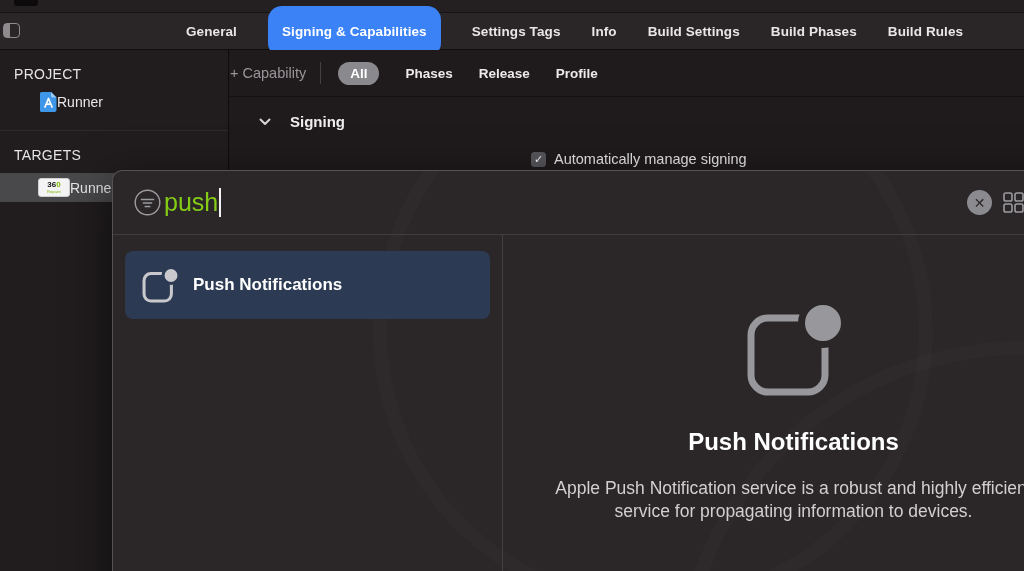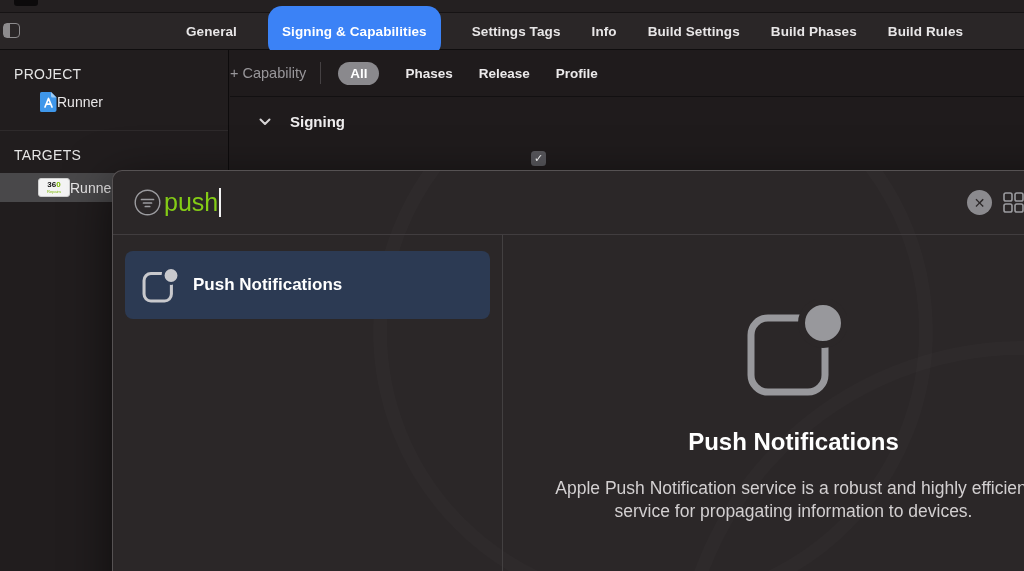--- a/index.html
+++ b/index.html
@@ -126,20 +126,21 @@
 
     <div class="signing-row">
       <svg width="12" height="8" viewBox="0 0 12 8">
         <polyline points="1.5,1.5 6,6 10.5,1.5" fill="none" stroke="#d6d4d5" stroke-width="2" stroke-linecap="round" stroke-linejoin="round"></polyline>
       </svg>
       <span class="t">Signing</span>
     </div>
 
     <div class="check-row">
       <div class="checkbox">✓</div>
+      <span class="lbl">Automatically manage signing</span>
     </div>
   </div>
 
   <div class="popup">
     <div class="deco" style="left:260px; top:-120px;"></div>
     <div class="deco" style="left:560px; top:170px; width:700px; height:700px;"></div>
 
     <div class="searchbar">
       <svg class="filter-ic" width="27" height="27" viewBox="0 0 27 27">
         <circle cx="13.5" cy="13.5" r="12.3" fill="none" stroke="#9b9b9f" stroke-width="1.4"></circle>

